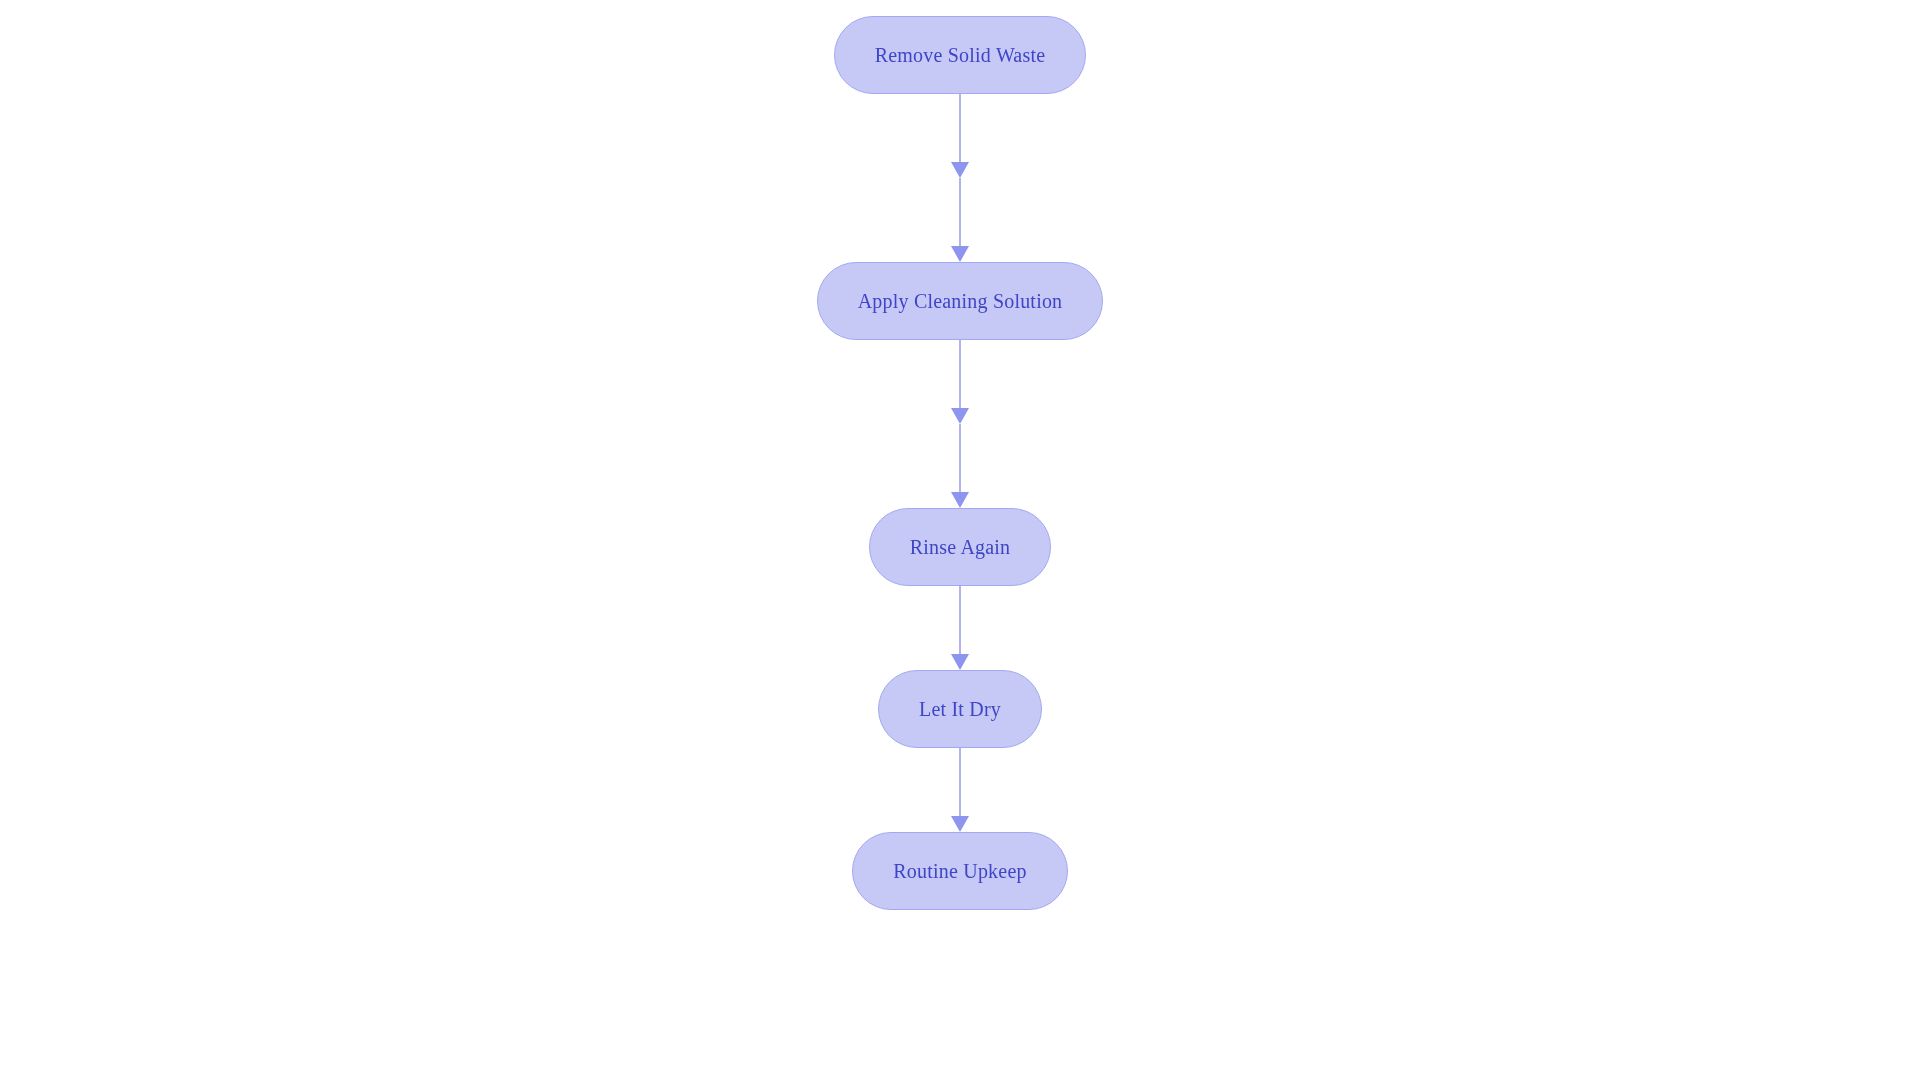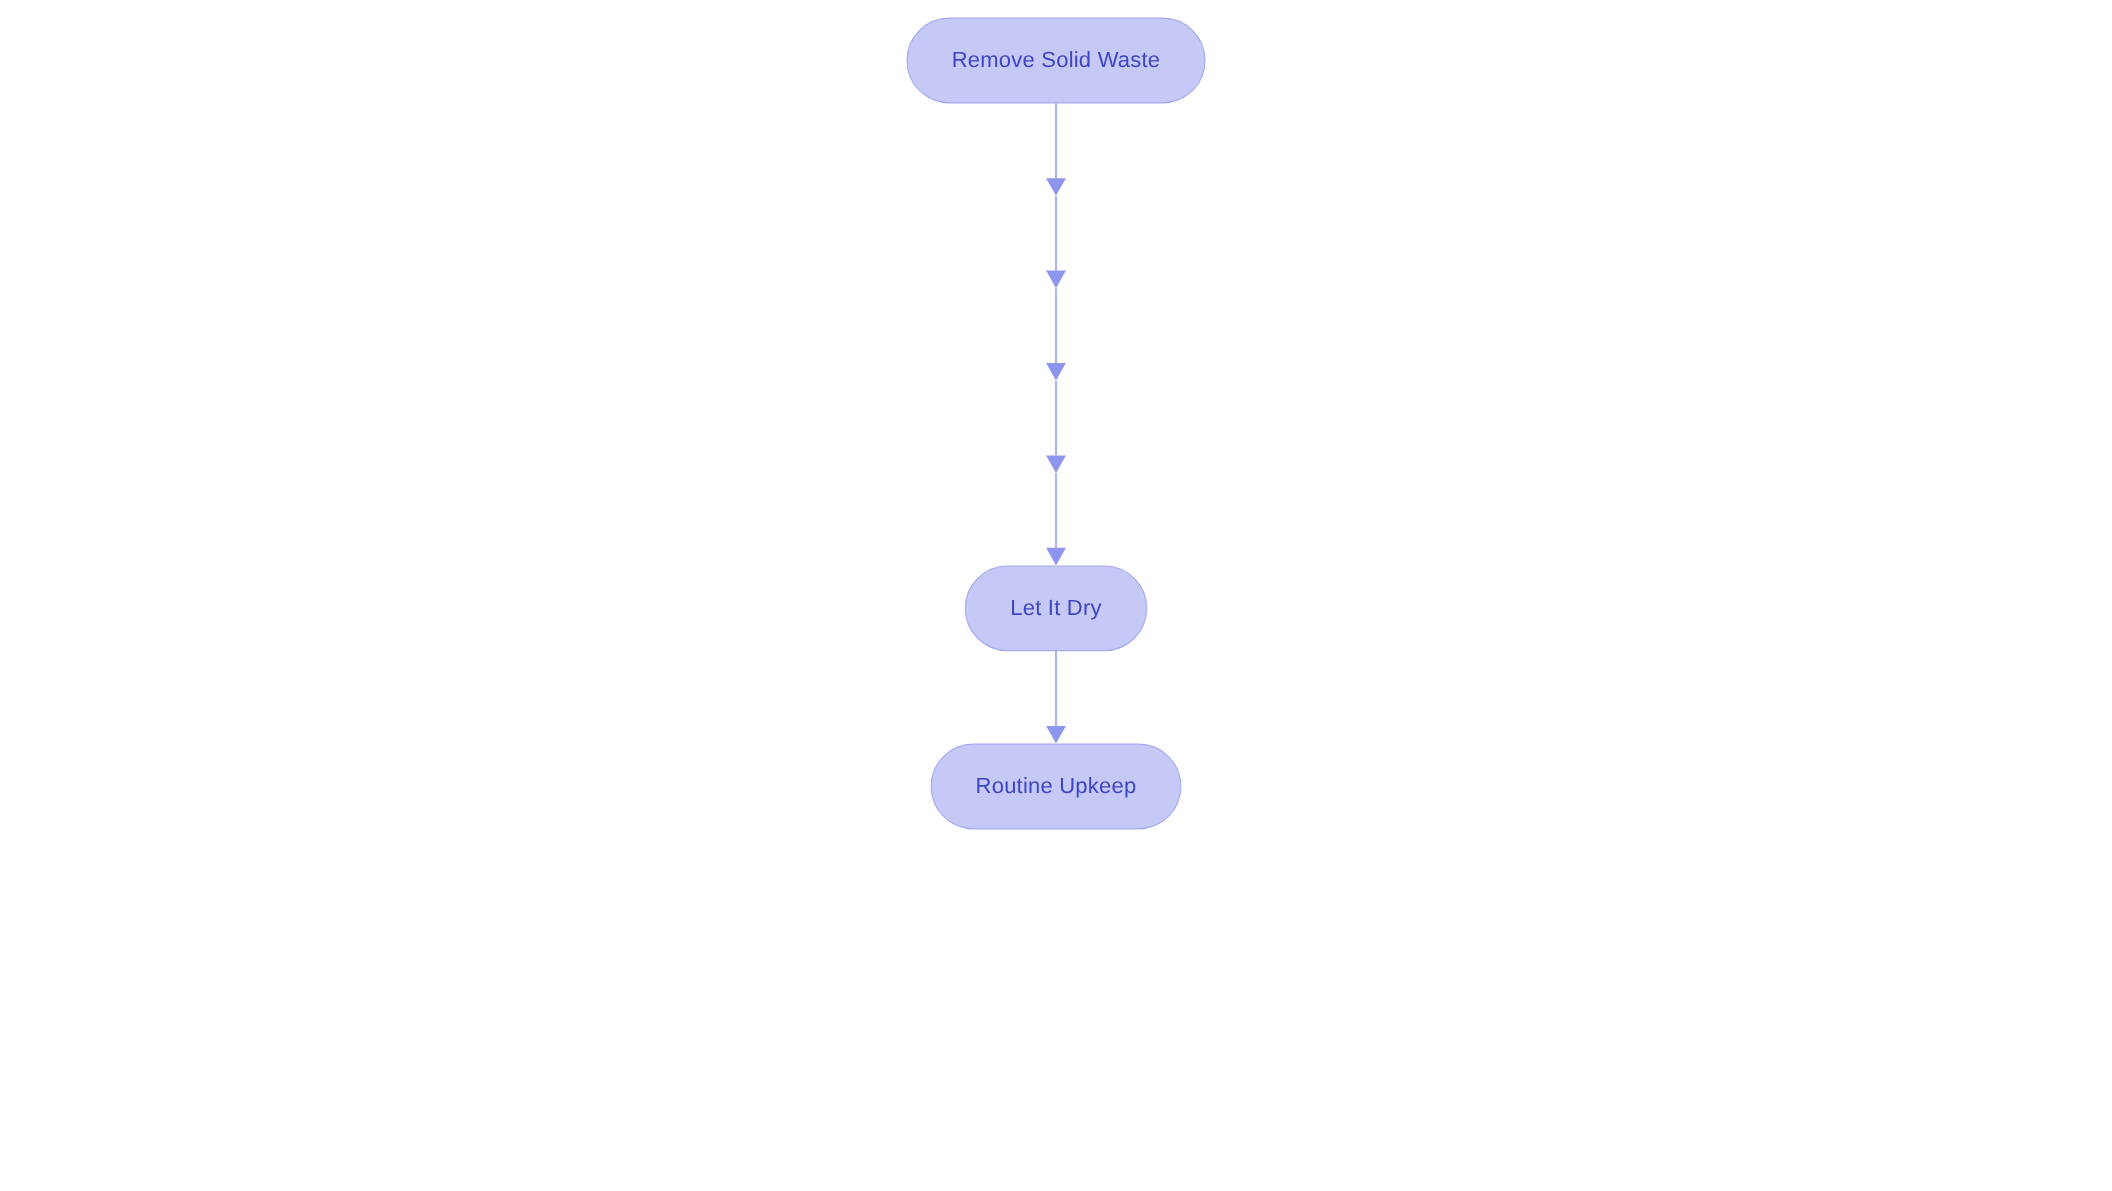--- a/index.html
+++ b/index.html
@@ -30,20 +30,21 @@
     box-sizing: border-box;
     height: 78px;
     padding: 0 40px;
     border-radius: 39px;
     background: var(--node-fill, #c6c8f6);
     border: 1.5px solid var(--node-border, #a3a9f0);
     display: flex;
     align-items: center;
     justify-content: center;
     flex: 0 0 auto;
+    font-family: Liberation Serif, serif;
   }
   .node-label {
     color: var(--node-text, #3e45c6);
     font-size: 20px;
     font-weight: 400;
     letter-spacing: 0.2px;
     white-space: nowrap;
   }
   .connector {
     height: 84px;
@@ -78,32 +79,38 @@
     <div class="line"></div>
     <div class="head"></div>
   </div>
 
 
   <div class="connector">
     <div class="line"></div>
     <div class="head"></div>
   </div>
 
+  <div class="node">
+    <span class="node-label">Apply Cleaning Solution</span>
+  </div>
 
   <div class="connector">
     <div class="line"></div>
     <div class="head"></div>
   </div>
 
 
   <div class="connector">
     <div class="line"></div>
     <div class="head"></div>
   </div>
 
+  <div class="node">
+    <span class="node-label">Rinse Again</span>
+  </div>
 
   <div class="connector">
     <div class="line"></div>
     <div class="head"></div>
   </div>
 
   <div class="node">
     <span class="node-label">Let It Dry</span>
   </div>
 

